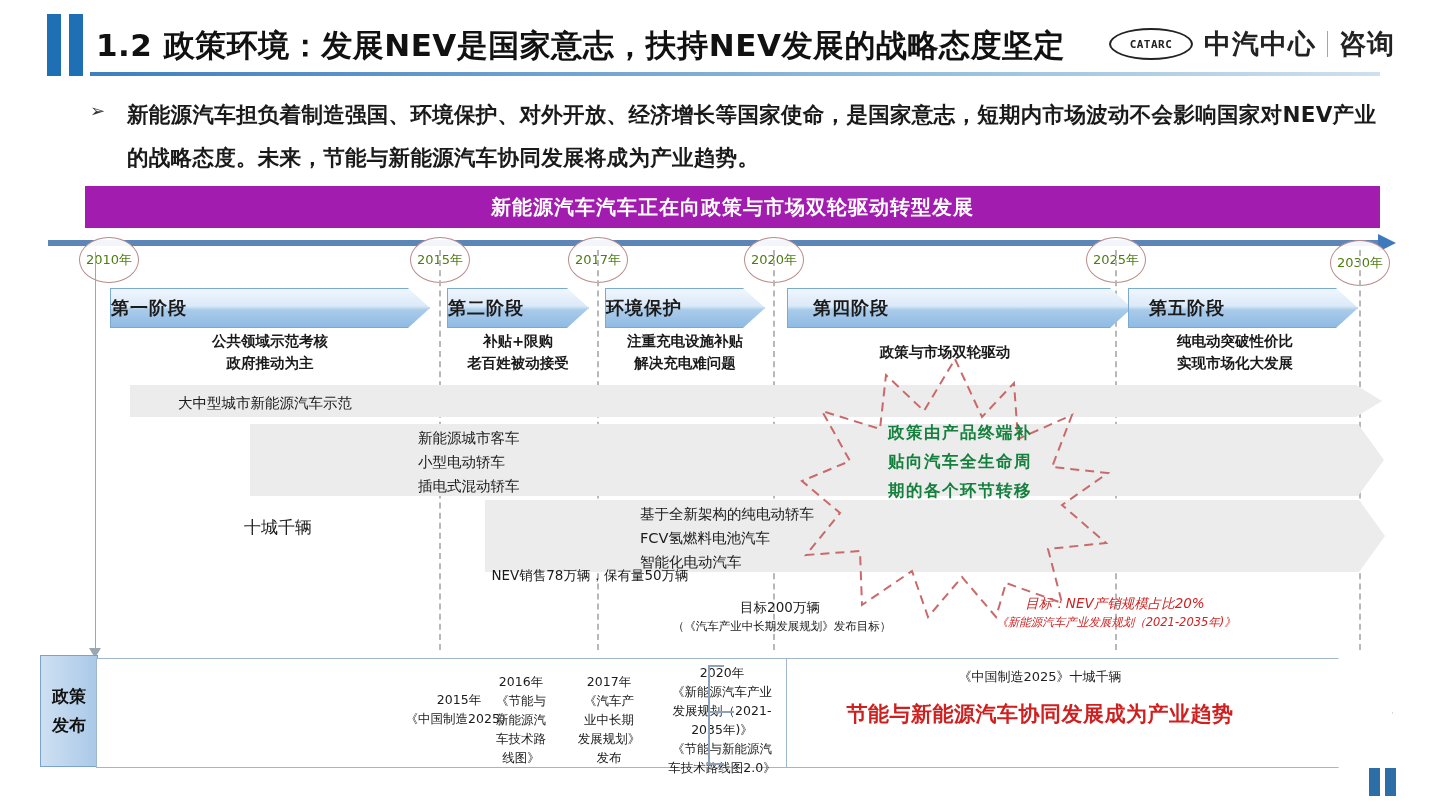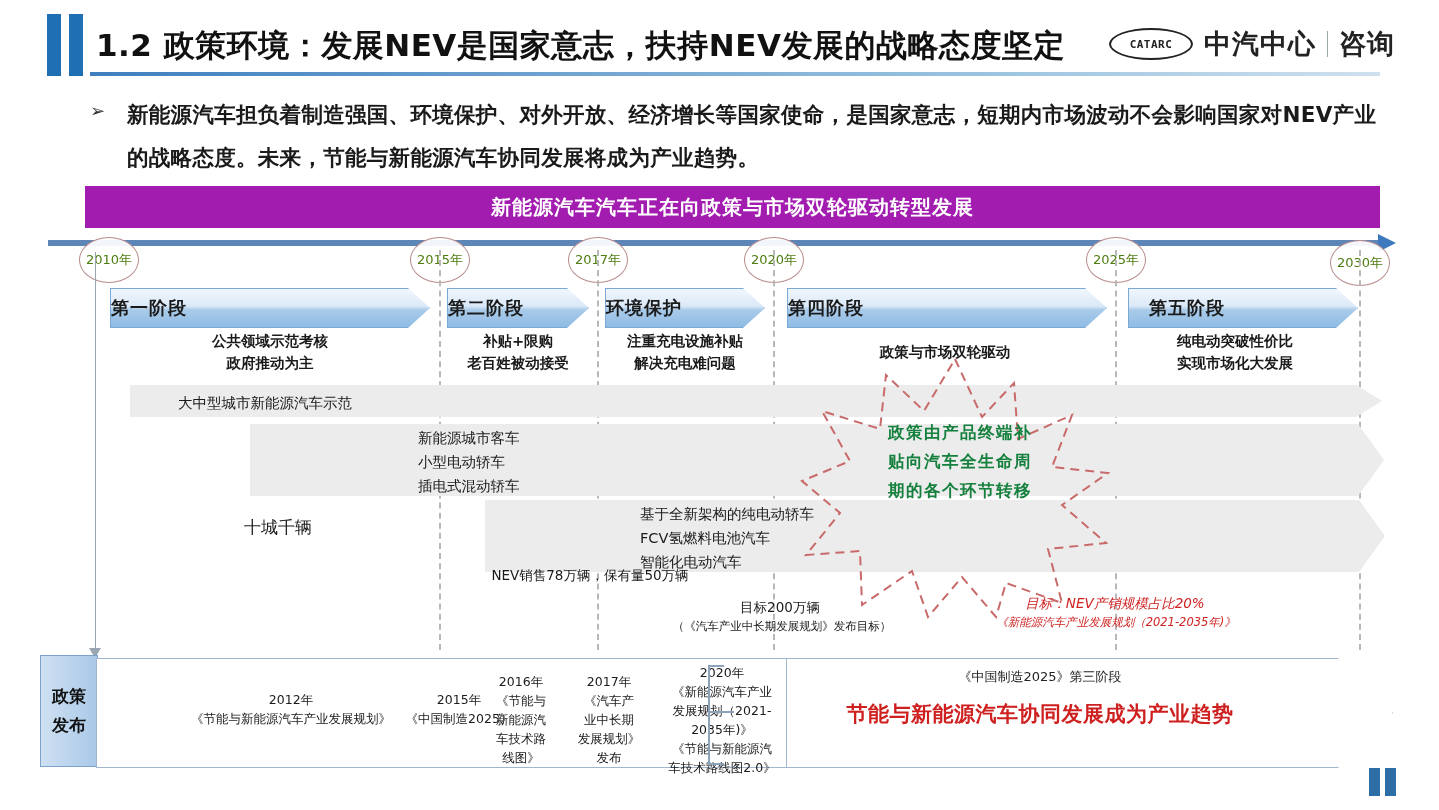--- a/index.html
+++ b/index.html
@@ -164,21 +164,21 @@
 
 <div class="stage abs" style="left:110px;top:288px;width:318px;">
   <span>第一阶段</span>
 </div>
 <div class="stage abs" style="left:447px;top:288px;width:140px;">
   <span>第二阶段</span>
 </div>
 <div class="stage abs" style="left:605px;top:288px;width:158px;">
   <span>环境保护</span>
 </div>
-<div class="stage abs" style="left:787px;top:288px;width:318px;">
+<div class="stage abs" style="left:787px;top:288px;width:318px;padding-left:25px;">
   <span>第四阶段</span>
 </div>
 <div class="stage abs" style="left:1128px;top:288px;width:208px;padding-left:20px;">
   <span>第五阶段</span>
 </div>
 
 <div class="stage-desc abs" style="left:140px;top:330px;width:260px;">公共领域示范考核<br>政府推动为主</div>
 <div class="stage-desc abs" style="left:443px;top:330px;width:150px;">补贴+限购<br>老百姓被动接受</div>
 <div class="stage-desc abs" style="left:600px;top:330px;width:170px;">注重充电设施补贴<br>解决充电难问题</div>
 <div class="stage-desc abs" style="left:810px;top:341px;width:270px;">政策与市场双轮驱动</div>
@@ -204,43 +204,39 @@
   <polygon points="155,4 182,62 214,28 218,84 272,60 252,112 308,118 262,150 306,188 248,194 262,248 206,228 196,262 162,222 128,262 112,216 62,250 60,196 6,200 40,158 2,126 50,106 22,56 80,74 86,20 124,56" fill="none" stroke="#c96a6a" stroke-width="2" stroke-dasharray="9,6"></polygon>
 </svg>
 <div id="starburst-text">政策由产品终端补贴向汽车全生命周期的各个环节转移</div>
 
 <div class="abs" id="policy-label">政策<br>发布</div>
 
 <div class="abs" id="policy-row">
   <div id="policy-box"></div>
   <div id="policy-chevron"></div>
 
-  <div class="policy-item" style="left:70px;top:32px;width:250px;">
-    <div>2012年</div>
-    <div>《节能与新能源汽车产业发展规划》</div>
-  </div>
   <div class="policy-item" style="left:288px;top:32px;width:150px;">
     <div>2015年</div>
     <div>《中国制造2025》</div>
   </div>
   <div class="policy-item" style="left:383px;top:14px;width:84px;">
     <div>2016年</div>
     <div>《节能与<br>新能源汽<br>车技术路<br>线图》</div>
   </div>
   <div class="policy-item" style="left:471px;top:14px;width:84px;">
     <div>2017年</div>
     <div>《汽车产<br>业中长期<br>发展规划》<br>发布</div>
   </div>
   <div class="policy-item" style="left:556px;top:5px;width:140px;">
     <div>2020年</div>
     <div>《新能源汽车产业<br>发展规划（2021-<br>2035年)》<br>《节能与新能源汽<br>车技术路线图2.0》</div>
   </div>
 </div>
 
 <div class="abs" id="conclusion-bracket"></div>
 <div class="abs" id="conclusion-stem"></div>
-<div class="abs" id="conclusion-note">《中国制造2025》第三阶段</div>
+<div class="abs" id="conclusion-note">《中国制造2025》十城千辆</div>
 <div class="abs" id="conclusion-main">节能与新能源汽车协同发展成为产业趋势</div>
 
 <div class="abs" id="footer-marks">
   <i></i>
   <i></i>
 </div>
 
 </body></html>

